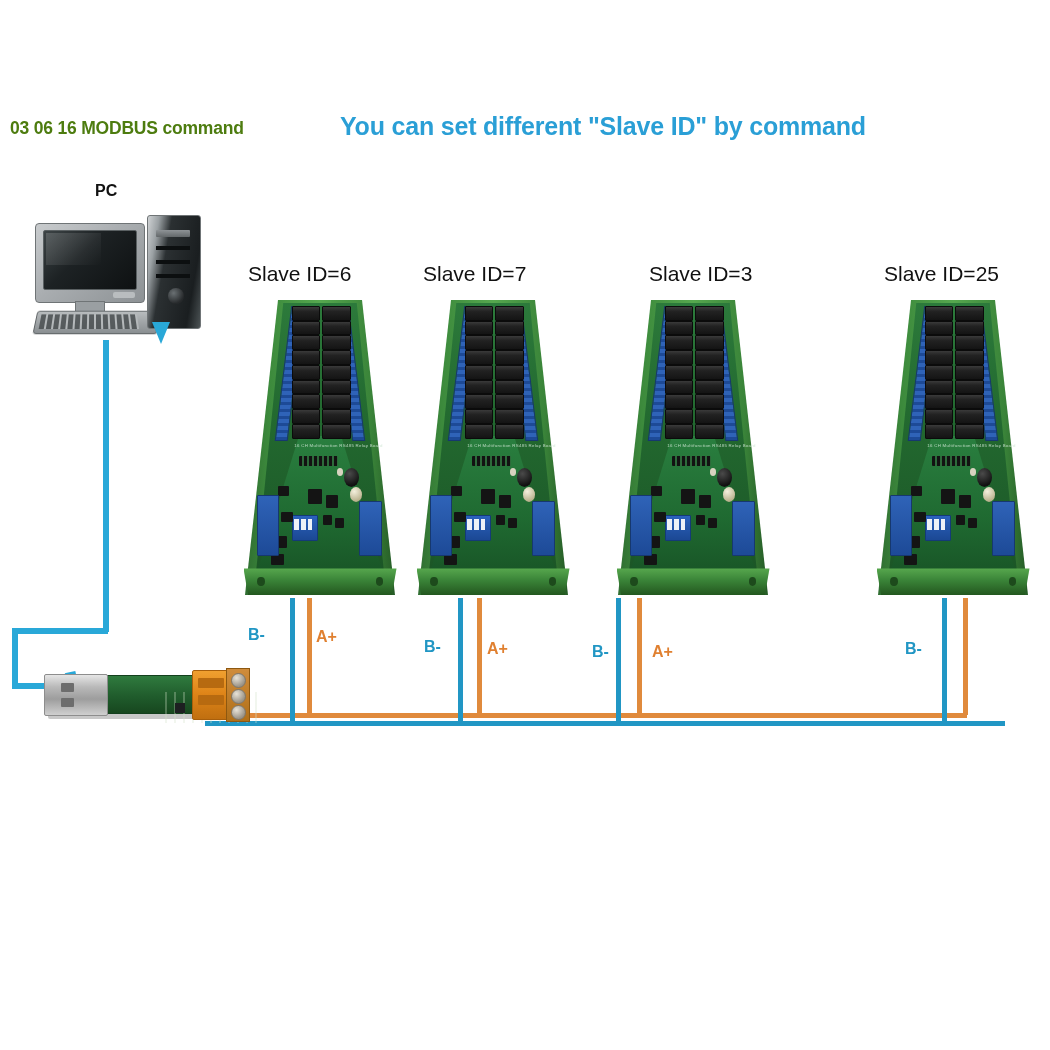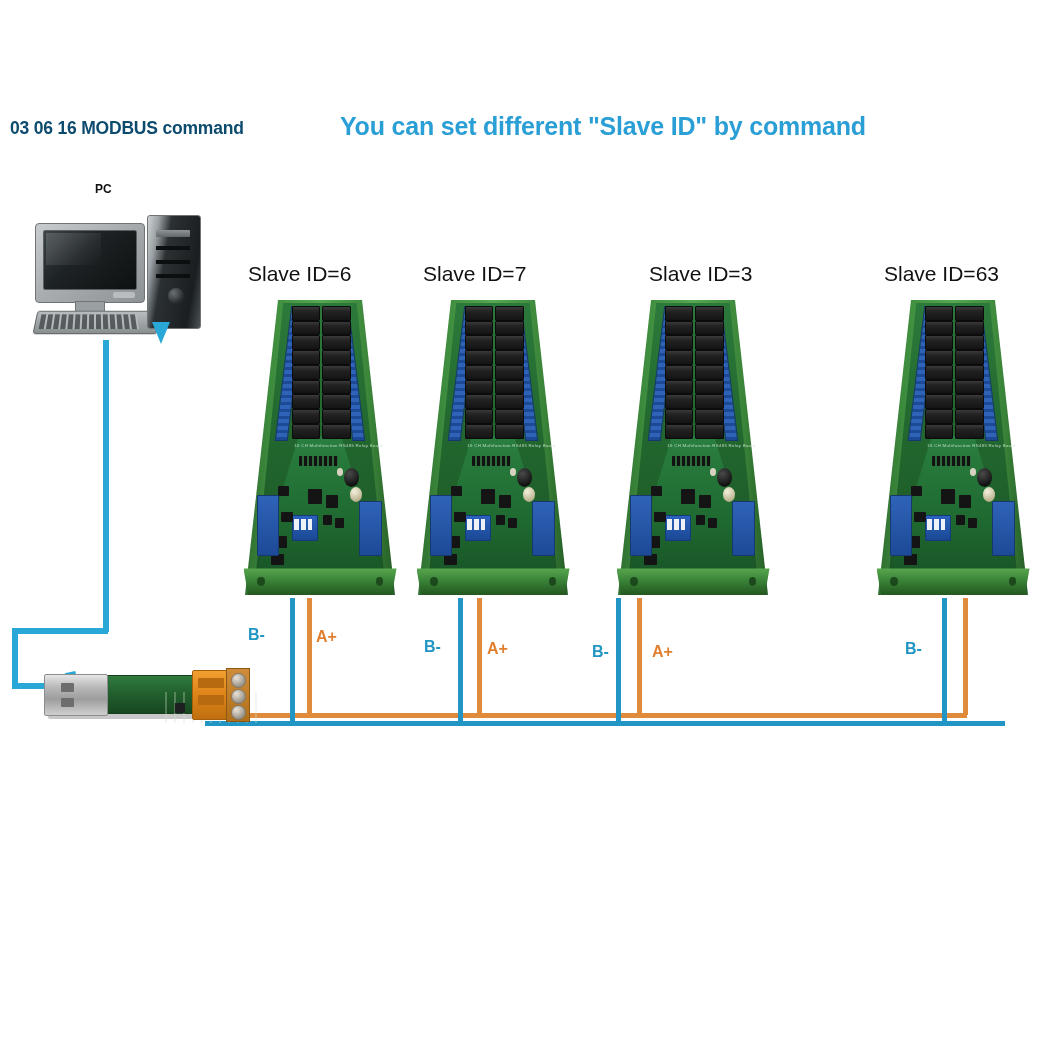--- a/index.html
+++ b/index.html
@@ -4,31 +4,31 @@
 <style>
   html,body{margin:0;padding:0;background:#ffffff;}
   body{width:1050px;height:1050px;position:relative;overflow:hidden;
        font-family:"Liberation Sans",sans-serif;}
 
   #stage{position:absolute;left:0;top:0;width:1050px;height:1050px;background:#fff;}
 
   
   .hdr-black{
     position:absolute;left:10px;top:118px;width:300px;
-    font-size:17.5px;font-weight:bold;color:#0c4a6e;letter-spacing:-0.2px;
+    font-size:17.5px;font-weight:bold;color:#4d7c0f;letter-spacing:-0.2px;
     white-space:nowrap;
   }
   .hdr-blue{
     position:absolute;left:340px;top:112px;width:660px;
     font-size:25px;font-weight:bold;color:#2a9fd6;letter-spacing:-0.2px;
     white-space:nowrap;
   }
   .pc-label{
     position:absolute;left:95px;top:182px;
-    font-size:12px;font-weight:bold;color:#111;
+    font-size:16px;font-weight:bold;color:#111;
   }
 
   
   .slave-label{
     position:absolute;top:262px;font-size:21px;color:#111;white-space:nowrap;
   }
 
   
   .wlab{position:absolute;font-size:16px;font-weight:bold;white-space:nowrap;}
   .wlab.b{color:#2196c4;}
@@ -337,21 +337,21 @@
     <div class="cmp" style="left:52%;top:73%;width:6%;height:3.2%;"></div>
     <div class="cmp" style="left:60%;top:74%;width:6%;height:3.2%;"></div>
     <div class="cmp" style="left:19%;top:80%;width:9%;height:4%;"></div>
     <div class="cmp" style="left:17%;top:86%;width:9%;height:4%;"></div>
     <div class="cmp blue" style="left:8%;top:66%;width:13%;height:20%;"></div>
     <div class="cmp blue" style="left:76%;top:68%;width:14%;height:18%;"></div>
     <div class="brd-foot"></div>
     <div class="brd-hole" style="left:8%;"></div>
     <div class="brd-hole" style="right:8%;"></div>
   </div>
-      <div class="slave-label" style="left: 884px;">Slave ID=63</div>
+      <div class="slave-label" style="left: 884px;">Slave ID=25</div>
       <div class="board" style="left: 878px; top: 300px; width: 150px; height: 295px;">
     <div class="brd-rail"></div>
     <div class="brd-pcb"></div>
     <div class="brd-pcb-low"></div>
     <div class="brd-strip l"></div>
     <div class="brd-strip r"></div>
     <div class="brd-relays">
           <div class="relay-col">
             <div class="relay"></div>
             <div class="relay"></div>

